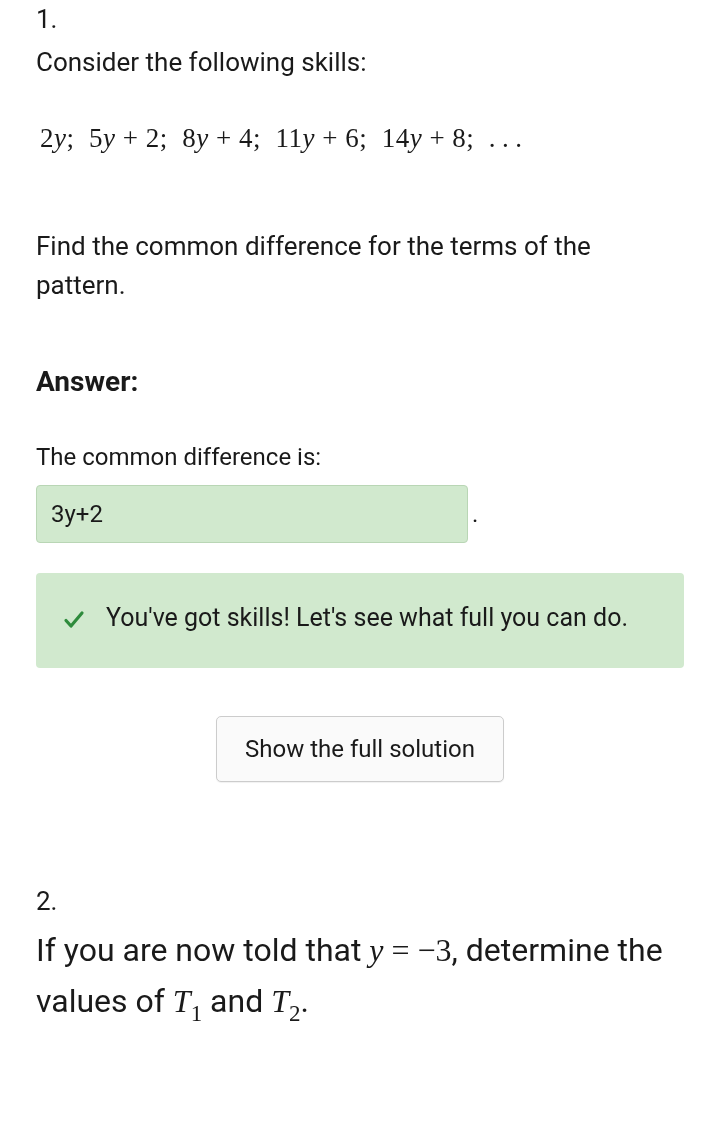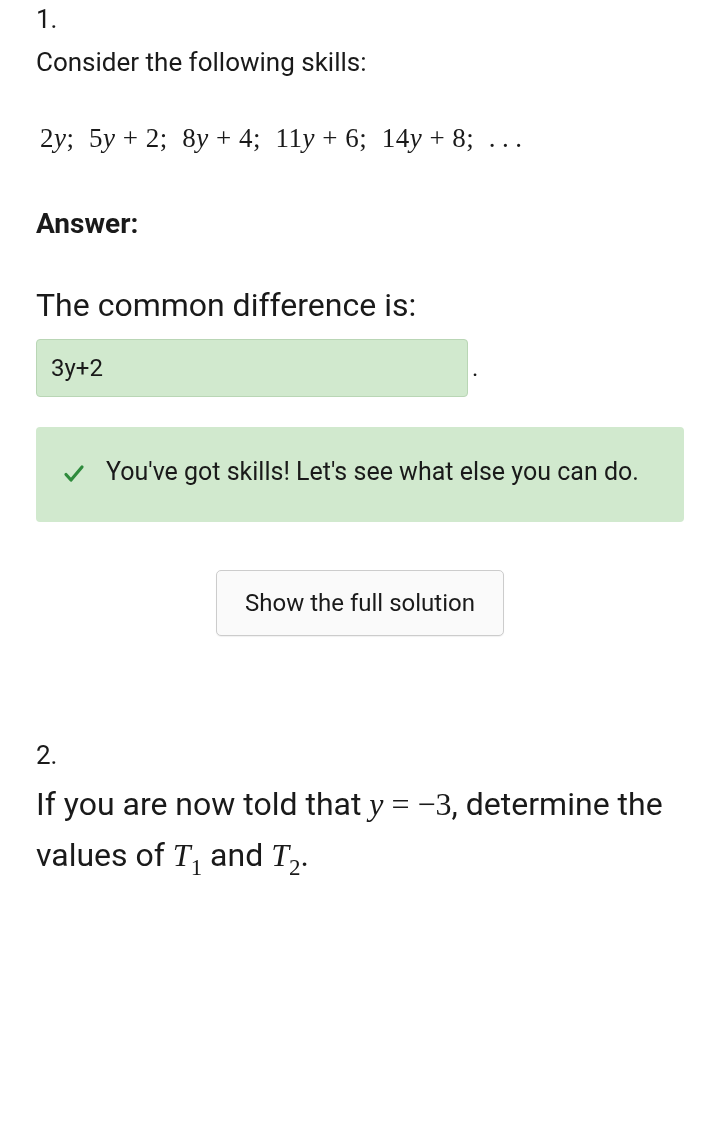--- a/index.html
+++ b/index.html
@@ -21,37 +21,37 @@
       margin-bottom: 4px;
       margin-top: 0px;
     }
     .question-text {
       font-size: 26px;
       margin-bottom: 36px;
     }
     .math-pattern {
       font-family: "Times New Roman", serif;
       font-size: 27px;
-      margin: 36px 0 44px 4px;
+      margin: 36px 0 68px 4px;
       letter-spacing: 0.5px;
     }
     .math-pattern .var {
       font-style: italic;
     }
     .instruction {
       font-size: 26px;
       margin-bottom: 56px;
     }
     .answer-label {
       font-size: 28px;
       font-weight: 700;
       margin-bottom: 36px;
     }
     .answer-intro {
-      font-size: 32px;
+      font-size: 24px;
       margin-bottom: 10px;
     }
     .answer-input-row {
       display: flex;
       align-items: center;
       margin-bottom: 30px;
     }
     .answer-input {
       width: 432px;
       height: 58px;
@@ -122,35 +122,36 @@
       top: 2px;
     }
   </style>
 </head>
 <body>
 
 <div>
   <div class="question-number">1.</div>
   <div class="question-text">Consider the following skills:</div>
   <div class="math-pattern">2<span class="var">y</span>;&nbsp;&nbsp;5<span class="var">y</span> + 2;&nbsp;&nbsp;8<span class="var">y</span> + 4;&nbsp;&nbsp;11<span class="var">y</span> + 6;&nbsp;&nbsp;14<span class="var">y</span> + 8;&nbsp;&nbsp;. . .</div>
+  <div class="instruction">Find the common difference for the terms of the pattern.</div>
 
   <div class="answer-label">Answer:</div>
   <div class="answer-intro">The common difference is:</div>
   <div class="answer-input-row">
     <input type="text" class="answer-input" value="3y+2" style="">
     <span class="period-after">.</span>
   </div>
 
   <div class="feedback-box">
     <span class="check-icon">
       <svg width="24" height="24" viewBox="0 0 24 24" fill="none">
         <path d="M4 12.5 L9 18 L20 5" stroke="#2e8b3c" stroke-width="3.2" stroke-linecap="round" stroke-linejoin="round"></path>
       </svg>
     </span>
-    <div class="feedback-text">You've got skills! Let's see what else you can do.</div>
+    <div class="feedback-text">You've got skills! Let's see what full you can do.</div>
   </div>
 
   <div class="solution-button-wrapper">
     <button class="solution-button">Show the full solution</button>
   </div>
 </div>
 
 <div>
   <div class="q2-number">2.</div>
   <div class="q2-text">If you are now told that <span class="math-inline">y</span> <span class="math-inline-upright">= −3</span>, determine the values of <span class="math-inline">T</span><sub class="math-inline-upright">1</sub> and <span class="math-inline">T</span><sub class="math-inline-upright">2</sub>.</div>

